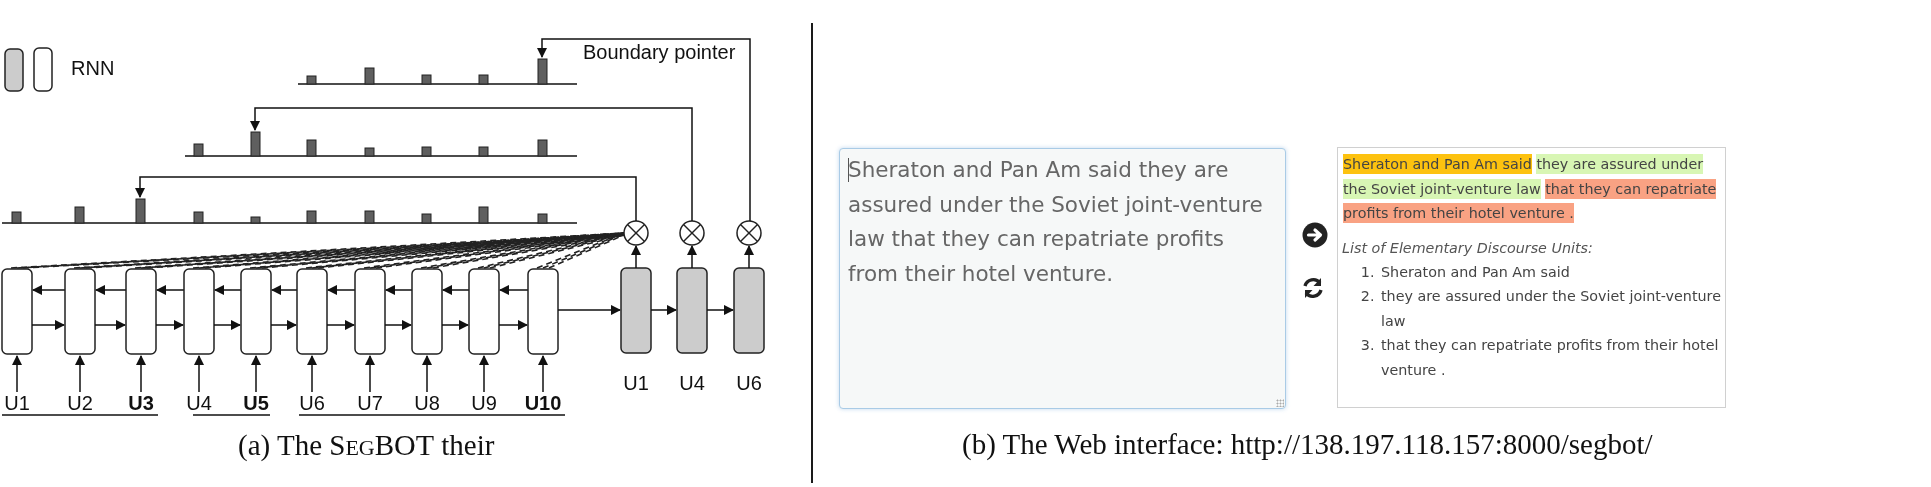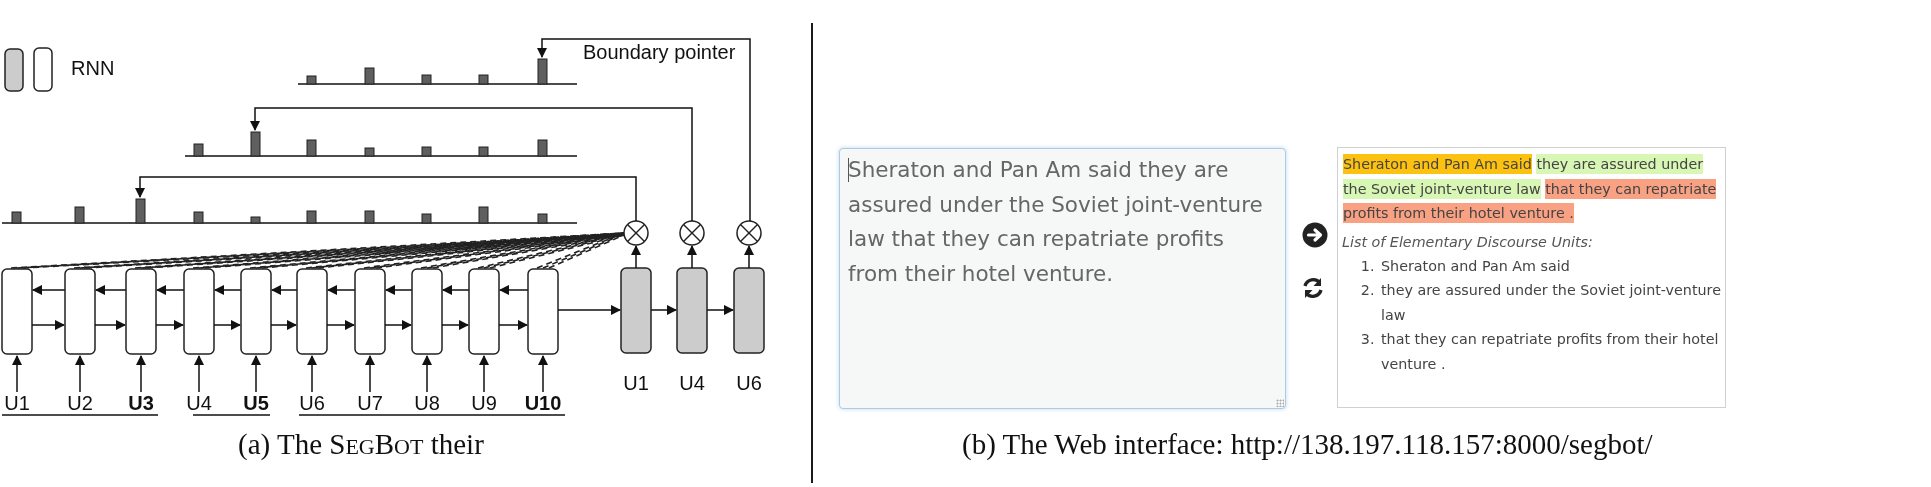--- a/index.html
+++ b/index.html
@@ -23,21 +23,21 @@
   .icon-btn { position:absolute; width:26px; height:26px; cursor:pointer; }
   #segment-btn { left:1302px; top:222px; }
   #reset-btn { left:1300px; top:275px; }
   .result-box {
     position:absolute; left:1337px; top:147px; width:389px; height:261px; box-sizing:border-box;
     border:1.5px solid #d0d0d0; background:#fff; padding:4px 4px;
     font-family:"DejaVu Sans", sans-serif; font-size:14.3px; color:#444;
   }
   .hl-wrap { line-height:24.5px; margin-left:1px; }
   .hl { padding:2px 0; }
-  .edu-title { font-style:italic; margin-top:4px; line-height:24px; color:#555; }
+  .edu-title { font-style:italic; margin-top:10px; line-height:24px; color:#555; }
   .edu-list { margin:0; padding-left:37px; line-height:24.5px; }
   .edu-list li { padding-left:2px; }
 </style>
 </head>
 <body>
 
 <svg id="diagram" viewBox="0 0 800 430" xmlns="http://www.w3.org/2000/svg">
   <defs>
     <marker id="ah" viewBox="0 0 10 10" refX="9" refY="5" markerWidth="7" markerHeight="7" orient="auto-start-reverse">
       <path d="M0,0 L10,5 L0,10 z" fill="#111"></path>
@@ -175,21 +175,21 @@
       <line x1="298" y1="84" x2="577" y2="84" stroke="#111" stroke-width="1.5"></line>
       <rect x="307" y="76" width="9" height="8" fill="#5f5f5f" stroke="#222" stroke-width="1"></rect>
       <rect x="365" y="68" width="9" height="16" fill="#5f5f5f" stroke="#222" stroke-width="1"></rect>
       <rect x="422" y="75" width="9" height="9" fill="#5f5f5f" stroke="#222" stroke-width="1"></rect>
       <rect x="479" y="75" width="9" height="9" fill="#5f5f5f" stroke="#222" stroke-width="1"></rect>
       <rect x="538" y="59" width="9" height="25" fill="#5f5f5f" stroke="#222" stroke-width="1"></rect>
       <polyline points="750,221 750,39 542,39 542,57" fill="none" stroke="#111" stroke-width="1.5" marker-end="url(#ah)"></polyline>
     </g>
 </svg>
 
-<div class="caption" id="cap-a"><span>(a)  The </span><span>S</span><span class="sc" style="font-size:22px">EG</span><span>B</span><span class="sc" style="font-size:22px">OT</span><span> their</span></div>
+<div class="caption" id="cap-a"><span>(a)  The </span><span>S</span><span class="sc" style="font-size:22px">EG</span><span>B</span><span class="sc" style="font-size:30px">OT</span><span> their</span></div>
 
 <div class="divider"></div>
 
 <textarea class="textarea" style="">Sheraton and Pan Am said they are assured under the Soviet joint-venture law that they can repatriate profits from their hotel venture.</textarea>
 <div class="caret"></div>
 <div class="grip"></div>
 
 <div class="icon-btn" id="segment-btn">
   <svg width="26" height="26" viewBox="0 0 26 26">
     <circle cx="13" cy="13" r="12.5" fill="#222"></circle>

